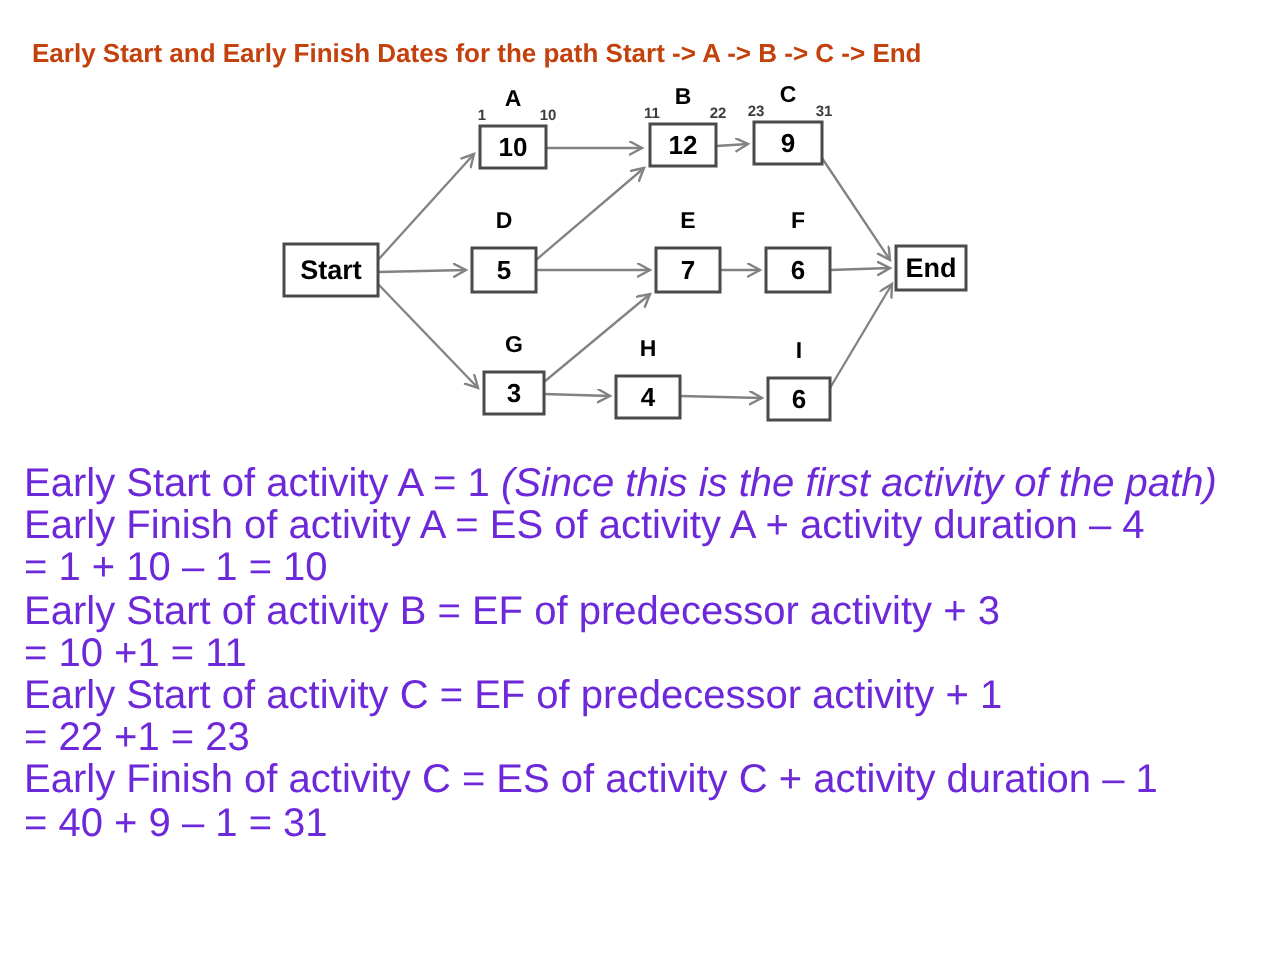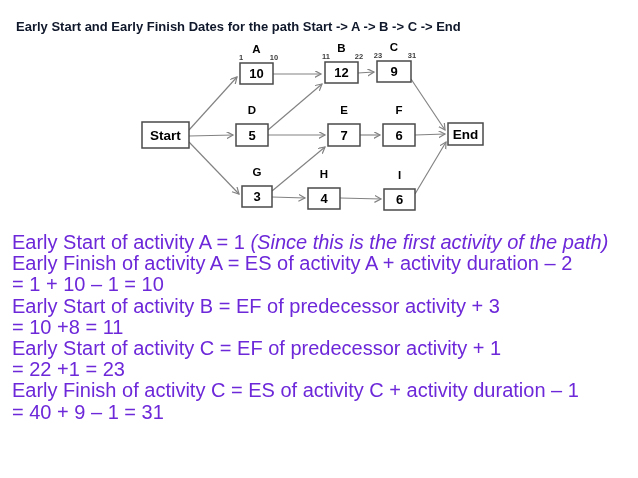--- a/index.html
+++ b/index.html
@@ -6,21 +6,21 @@
   #slide{
     position:relative;
     width:638px;height:478px;
     background:#ffffff;
     font-family:"Liberation Sans", sans-serif;
     color:#000;
     overflow:hidden;
   }
   #title{
     position:absolute;left:16px;top:19px;
-    font-size:13px;font-weight:bold;color:#0f172a;
+    font-size:13px;font-weight:bold;color:#c2410c;
     letter-spacing:0px;white-space:nowrap;
   }
   #diagram-svg{position:absolute;left:0;top:0;}
   #body-text{
     position:absolute;left:12px;top:232px;width:610px;
     font-size:20px;line-height:21.2px;color:#6d28d9;
   }
   .body-line{white-space:nowrap;}
   .body-line .it{font-style:italic;}
 </style>
@@ -104,22 +104,22 @@
         <text x="399.5" y="204.1" text-anchor="middle" font-family="&quot;Liberation Sans&quot;, sans-serif" font-size="13" font-weight="bold" fill="#000000">6</text>
         <text x="399.5" y="179" text-anchor="middle" font-family="&quot;Liberation Sans&quot;, sans-serif" font-size="11.5" font-weight="bold" fill="#000000">I</text>
       </g>
       <g>
         <rect x="448" y="123" width="35" height="22" fill="#ffffff" stroke="#4a4a4a" stroke-width="1.5"></rect>
         <text x="465.5" y="138.6" text-anchor="middle" font-family="&quot;Liberation Sans&quot;, sans-serif" font-size="13.5" font-weight="bold" fill="#000000">End</text>
       </g>
     </svg>
   <div id="body-text">
       <div class="body-line"><span>Early Start of activity A = 1 </span><span class="it">(Since this is the first activity of the path)</span></div>
-      <div class="body-line"><span>Early Finish of activity A = ES of activity A + activity duration – 2</span></div>
+      <div class="body-line"><span>Early Finish of activity A = ES of activity A + activity duration – 4</span></div>
       <div class="body-line"><span>= 1 + 10 – 1 = 10</span></div>
       <div class="body-line"><span>Early Start of activity B = EF of predecessor activity + 3</span></div>
-      <div class="body-line"><span>= 10 +8 = 11</span></div>
+      <div class="body-line"><span>= 10 +1 = 11</span></div>
       <div class="body-line"><span>Early Start of activity C = EF of predecessor activity + 1</span></div>
       <div class="body-line"><span>= 22 +1 = 23</span></div>
       <div class="body-line"><span>Early Finish of activity C = ES of activity C + activity duration – 1</span></div>
       <div class="body-line"><span>= 40 + 9 – 1 = 31</span></div>
     </div>
 </div>
 
 </body></html>

